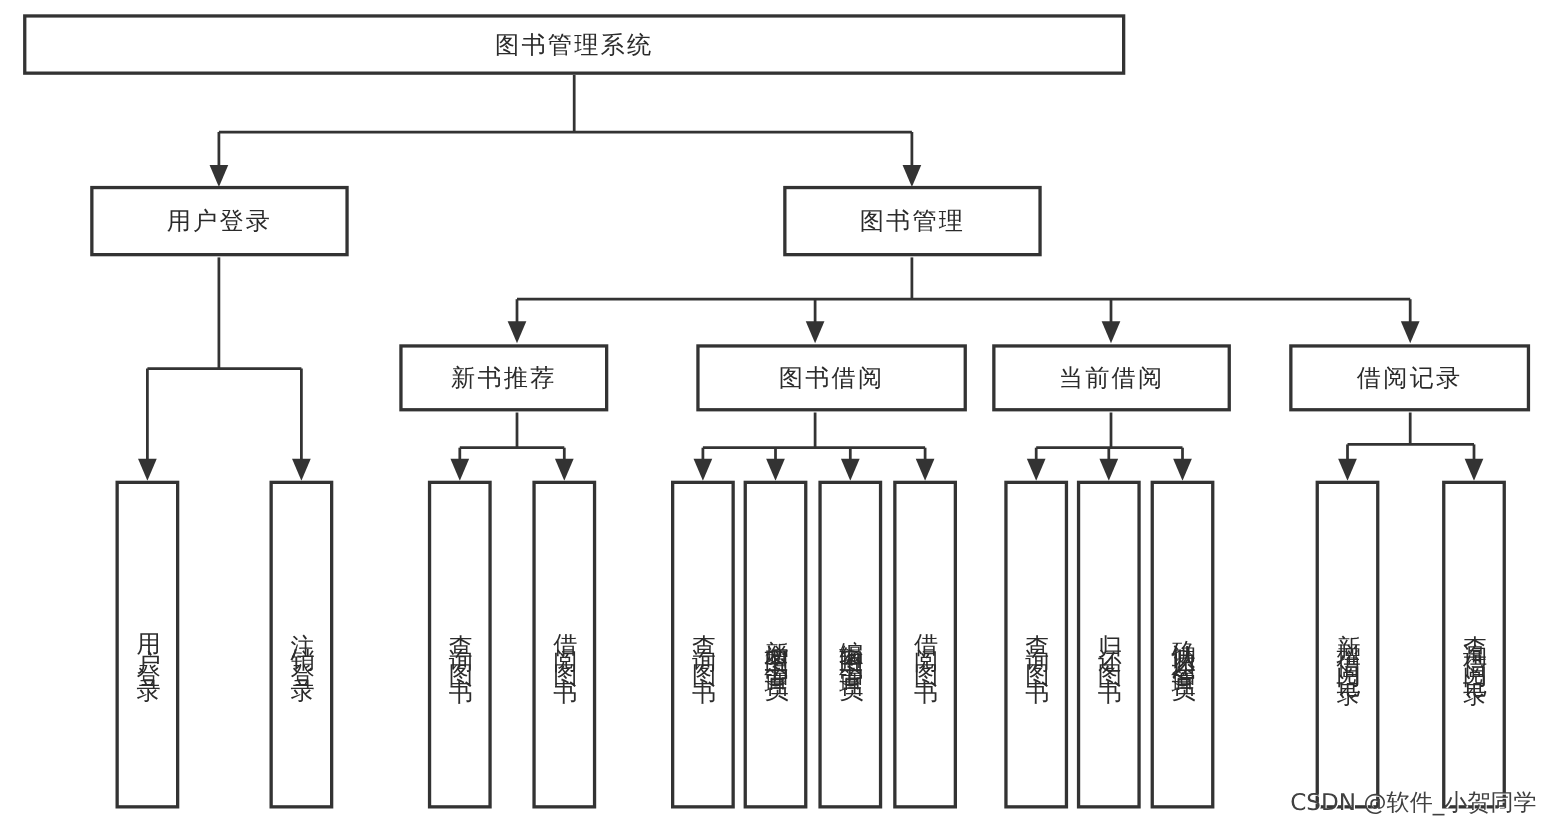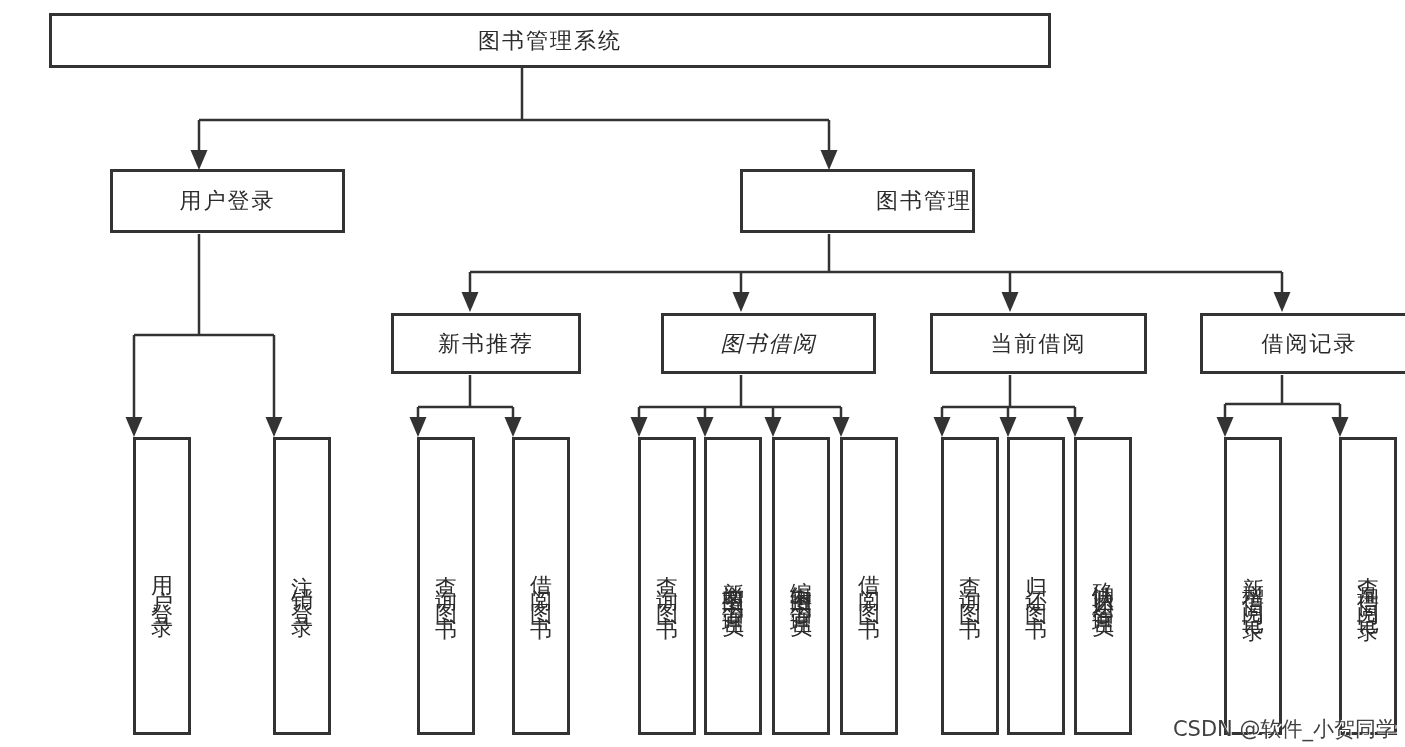--- a/index.html
+++ b/index.html
@@ -20,21 +20,20 @@
   .box {
     position: absolute;
     box-sizing: border-box;
     border: 3px solid #333333;
     background: #ffffff;
     display: flex;
     align-items: center;
     justify-content: center;
     color: #2b2b2b;
     z-index: 2;
-    margin-left: 28px;
   }
   .h-label {
     font-size: 22px;
     letter-spacing: 2px;
     white-space: nowrap;
   }
   .v-label {
     writing-mode: vertical-rl;
     text-orientation: mixed;
     font-size: 22px;
@@ -133,28 +132,28 @@
     </g>
   </svg>
 
   <div class="box" style="left:21px; top:13px; width:1002px; height:55px;">
     <span class="h-label">图书管理系统</span>
   </div>
 
   <div class="box" style="left:82px; top:169px; width:235px; height:64px;">
     <span class="h-label">用户登录</span>
   </div>
-  <div class="box" style="left:712px; top:169px; width:235px; height:64px;justify-content:flex-end;">
+  <div class="box" style="left:712px; top:169px; width:235px; height:64px;">
     <span class="h-label">图书管理</span>
   </div>
 
   <div class="box" style="left:363px; top:313px; width:190px; height:61px;">
     <span class="h-label">新书推荐</span>
   </div>
-  <div class="box" style="left:633px; top:313px; width:215px; height:61px;font-style:italic;">
+  <div class="box" style="left:633px; top:313px; width:246px; height:61px;">
     <span class="h-label">图书借阅</span>
   </div>
   <div class="box" style="left:902px; top:313px; width:217px; height:61px;align-items:center;">
     <span class="h-label">当前借阅</span>
   </div>
   <div class="box" style="left:1172px; top:313px; width:219px; height:61px;">
     <span class="h-label">借阅记录</span>
   </div>
 
   <div class="box" style="left:105px; top:437px; width:58px; height:298px;">

